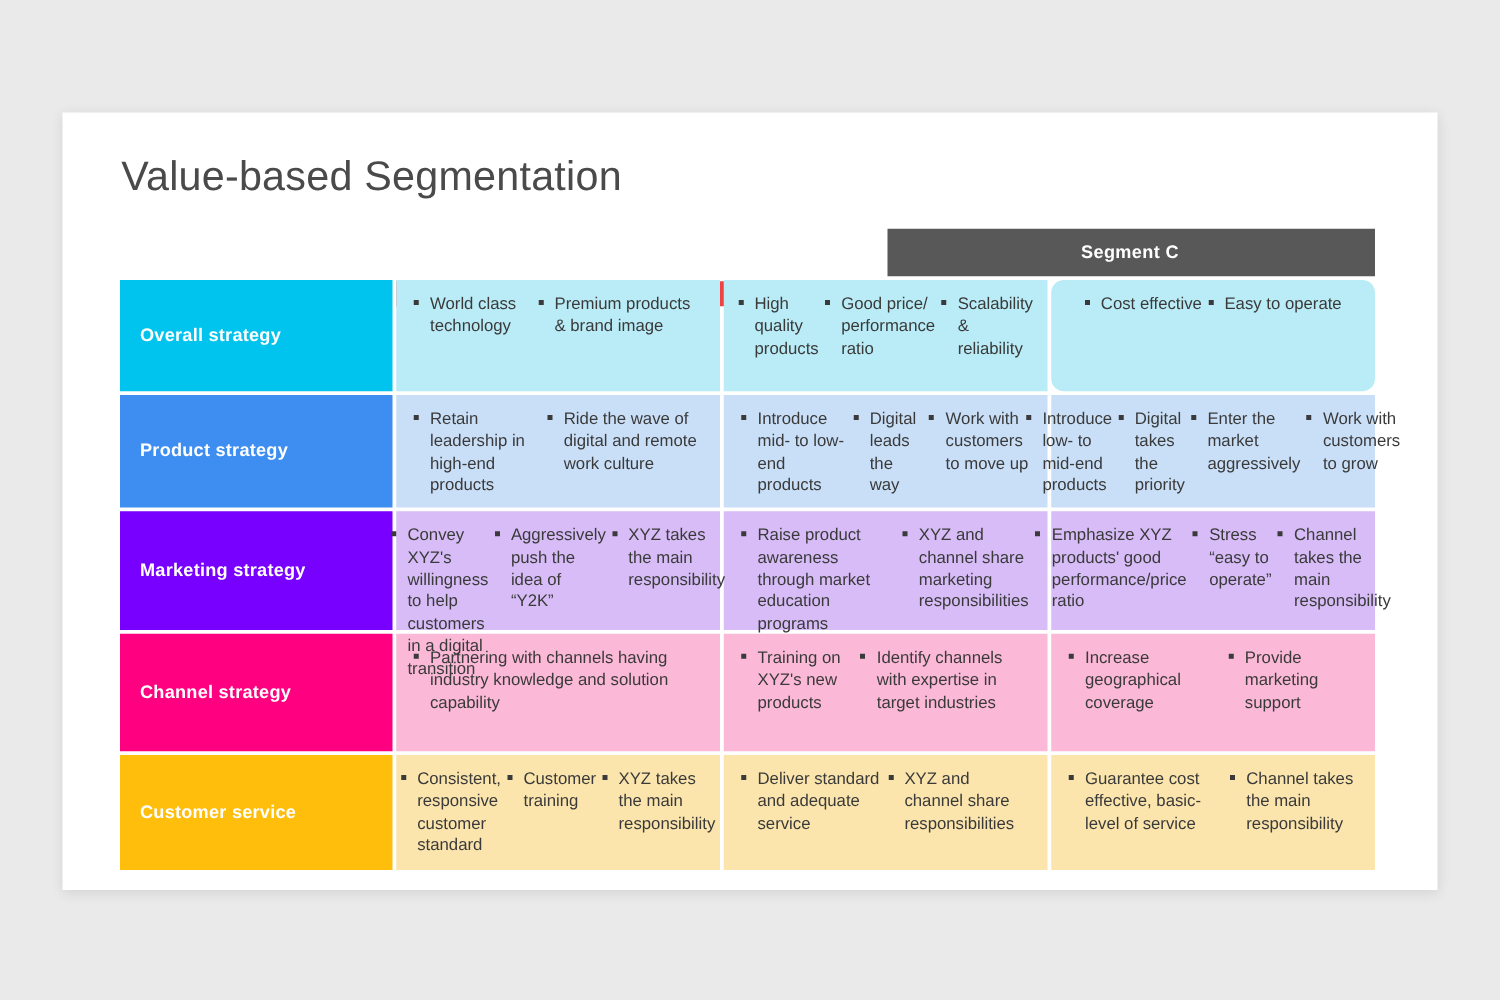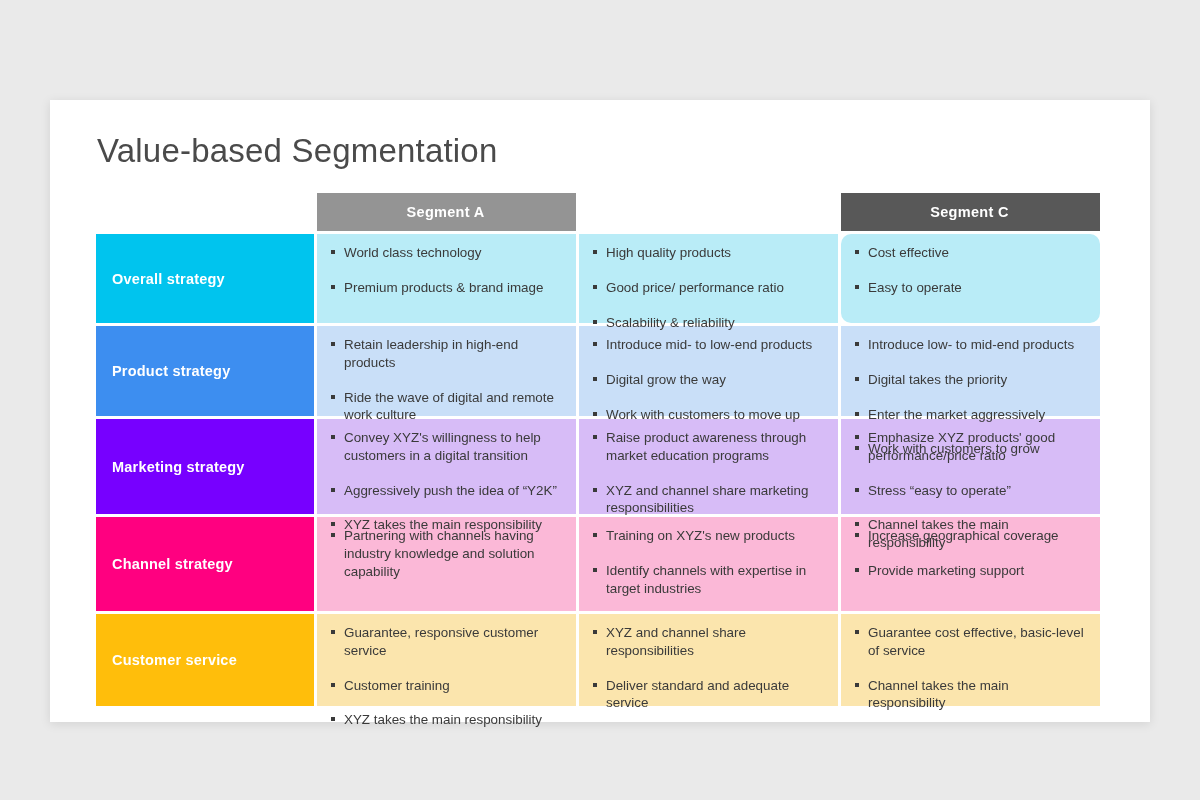--- a/index.html
+++ b/index.html
@@ -8,21 +8,21 @@
     width: 1200px;
     height: 800px;
     background: #eaeaea;
     font-family: "Liberation Sans", sans-serif;
     overflow: hidden;
   }
 
   .slide {
     position: absolute;
     left: 50px;
-    top: 100px;
+    top: 90px;
     width: 1100px;
     height: 622px;
     background: #ffffff;
     box-shadow: 0 2px 10px rgba(0,0,0,0.10);
     text-decoration: underline;
   }
 
   .slide-title {
     position: absolute;
     left: 47px;
@@ -90,22 +90,22 @@
   }
 
   
   .m-cell {
     padding: 10px 14px 10px 12px;
   }
 
   .bullets {
     list-style: none;
     display: flex;
-    flex-direction: column;
-    gap: 17px;
+    flex-direction: row;
+    gap: 3px;
     justify-content: center;
   }
 
   .bullets li {
     position: relative;
     padding-left: 15px;
     font-size: 13.4px;
     line-height: 1.33;
     color: #3a3a3a;
   }
@@ -130,21 +130,20 @@
 <body>
 
 <div class="slide">
 
   <div class="slide-title">Value-based Segmentation</div>
 
   <div class="matrix">
 
     <div class="m-row head-row">
       <div class="m-corner"></div>
-      <div class="m-cell head-cell head-a">Segment A</div>
       <div class="m-cell head-cell head-b">Segment B</div>
       <div class="m-cell head-cell head-c">Segment C</div>
     </div>
 
     <div class="m-row r1">
       <div class="m-label" style="background: rgb(0, 196, 238);">Overall strategy</div>
       <div class="m-cell" style="background: rgb(185, 236, 247);">
         <ul class="bullets">
             <li>World class technology</li>
             <li>Premium products &amp; brand image</li>
@@ -169,21 +168,21 @@
       <div class="m-label" style="background: rgb(61, 142, 240);">Product strategy</div>
       <div class="m-cell" style="background: rgb(201, 223, 248);">
         <ul class="bullets">
             <li>Retain leadership in high-end products</li>
             <li>Ride the wave of digital and remote work culture</li>
           </ul>
       </div>
       <div class="m-cell" style="background: rgb(201, 223, 248);">
         <ul class="bullets">
             <li>Introduce mid- to low-end products</li>
-            <li>Digital grow the way</li>
+            <li>Digital leads the way</li>
             <li>Work with customers to move up</li>
           </ul>
       </div>
       <div class="m-cell" style="background: rgb(201, 223, 248);">
         <ul class="bullets">
             <li>Introduce low- to mid-end products</li>
             <li>Digital takes the priority</li>
             <li>Enter the market aggressively</li>
             <li>Work with customers to grow</li>
           </ul>
@@ -232,29 +231,29 @@
             <li>Increase geographical coverage</li>
             <li>Provide marketing support</li>
           </ul>
       </div>
     </div>
 
     <div class="m-row r5">
       <div class="m-label" style="background: rgb(255, 190, 11);">Customer service</div>
       <div class="m-cell" style="background: rgb(251, 229, 173);">
         <ul class="bullets">
-            <li>Guarantee, responsive customer service</li>
+            <li>Consistent, responsive customer standard</li>
             <li>Customer training</li>
             <li>XYZ takes the main responsibility</li>
           </ul>
       </div>
       <div class="m-cell" style="background: rgb(251, 229, 173);">
         <ul class="bullets">
+            <li>Deliver standard and adequate service</li>
             <li>XYZ and channel share responsibilities</li>
-            <li>Deliver standard and adequate service</li>
           </ul>
       </div>
       <div class="m-cell" style="background: rgb(251, 229, 173);">
         <ul class="bullets">
             <li>Guarantee cost effective, basic-level of service</li>
             <li>Channel takes the main responsibility</li>
           </ul>
       </div>
     </div>
 

